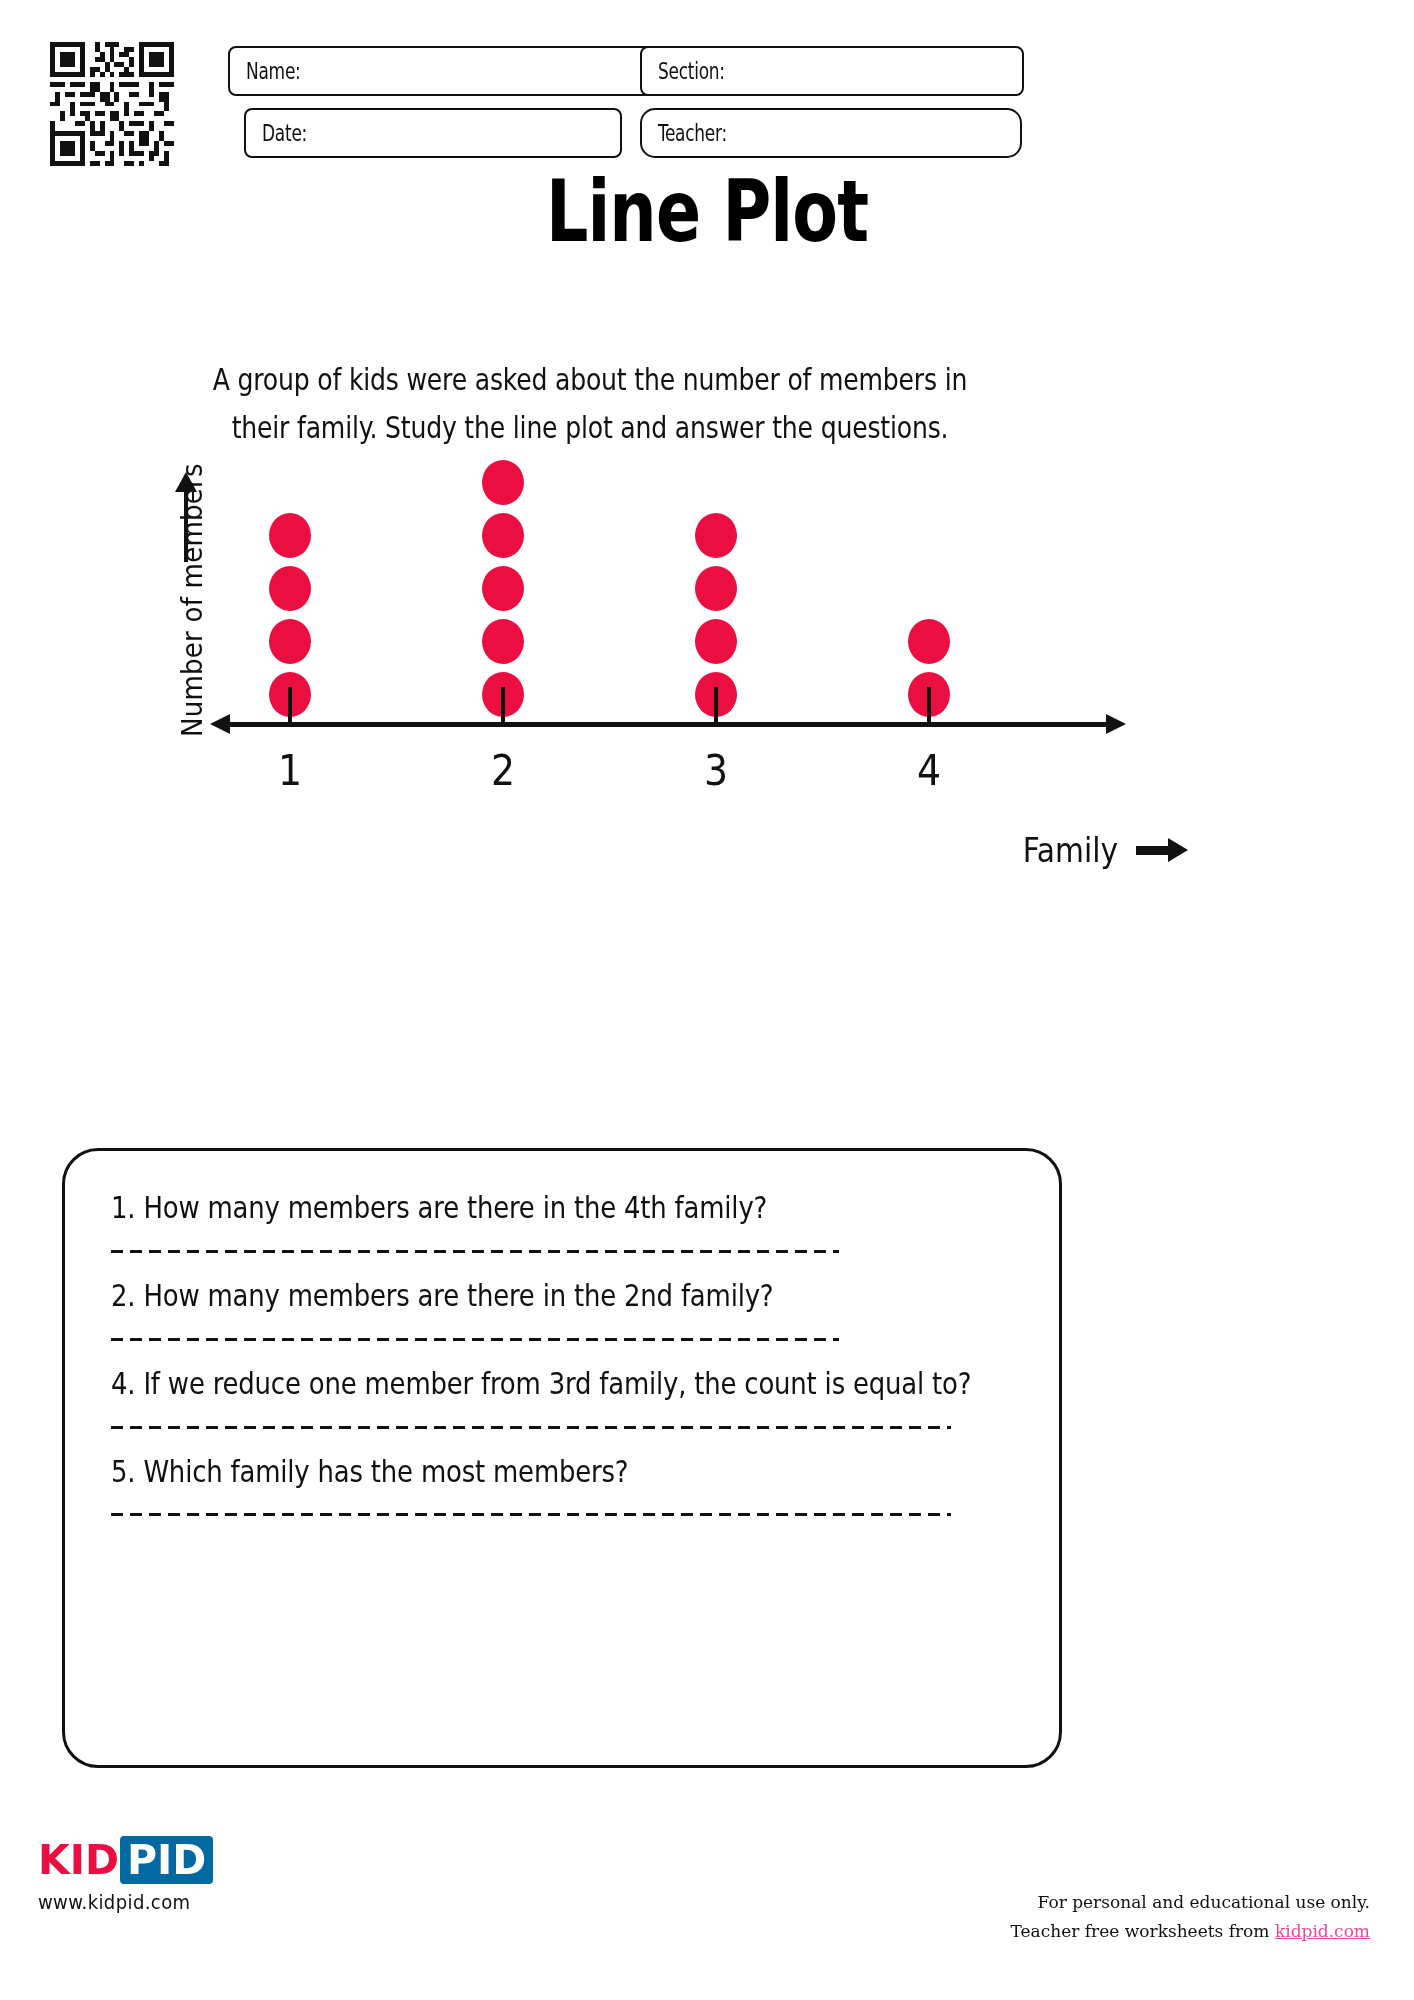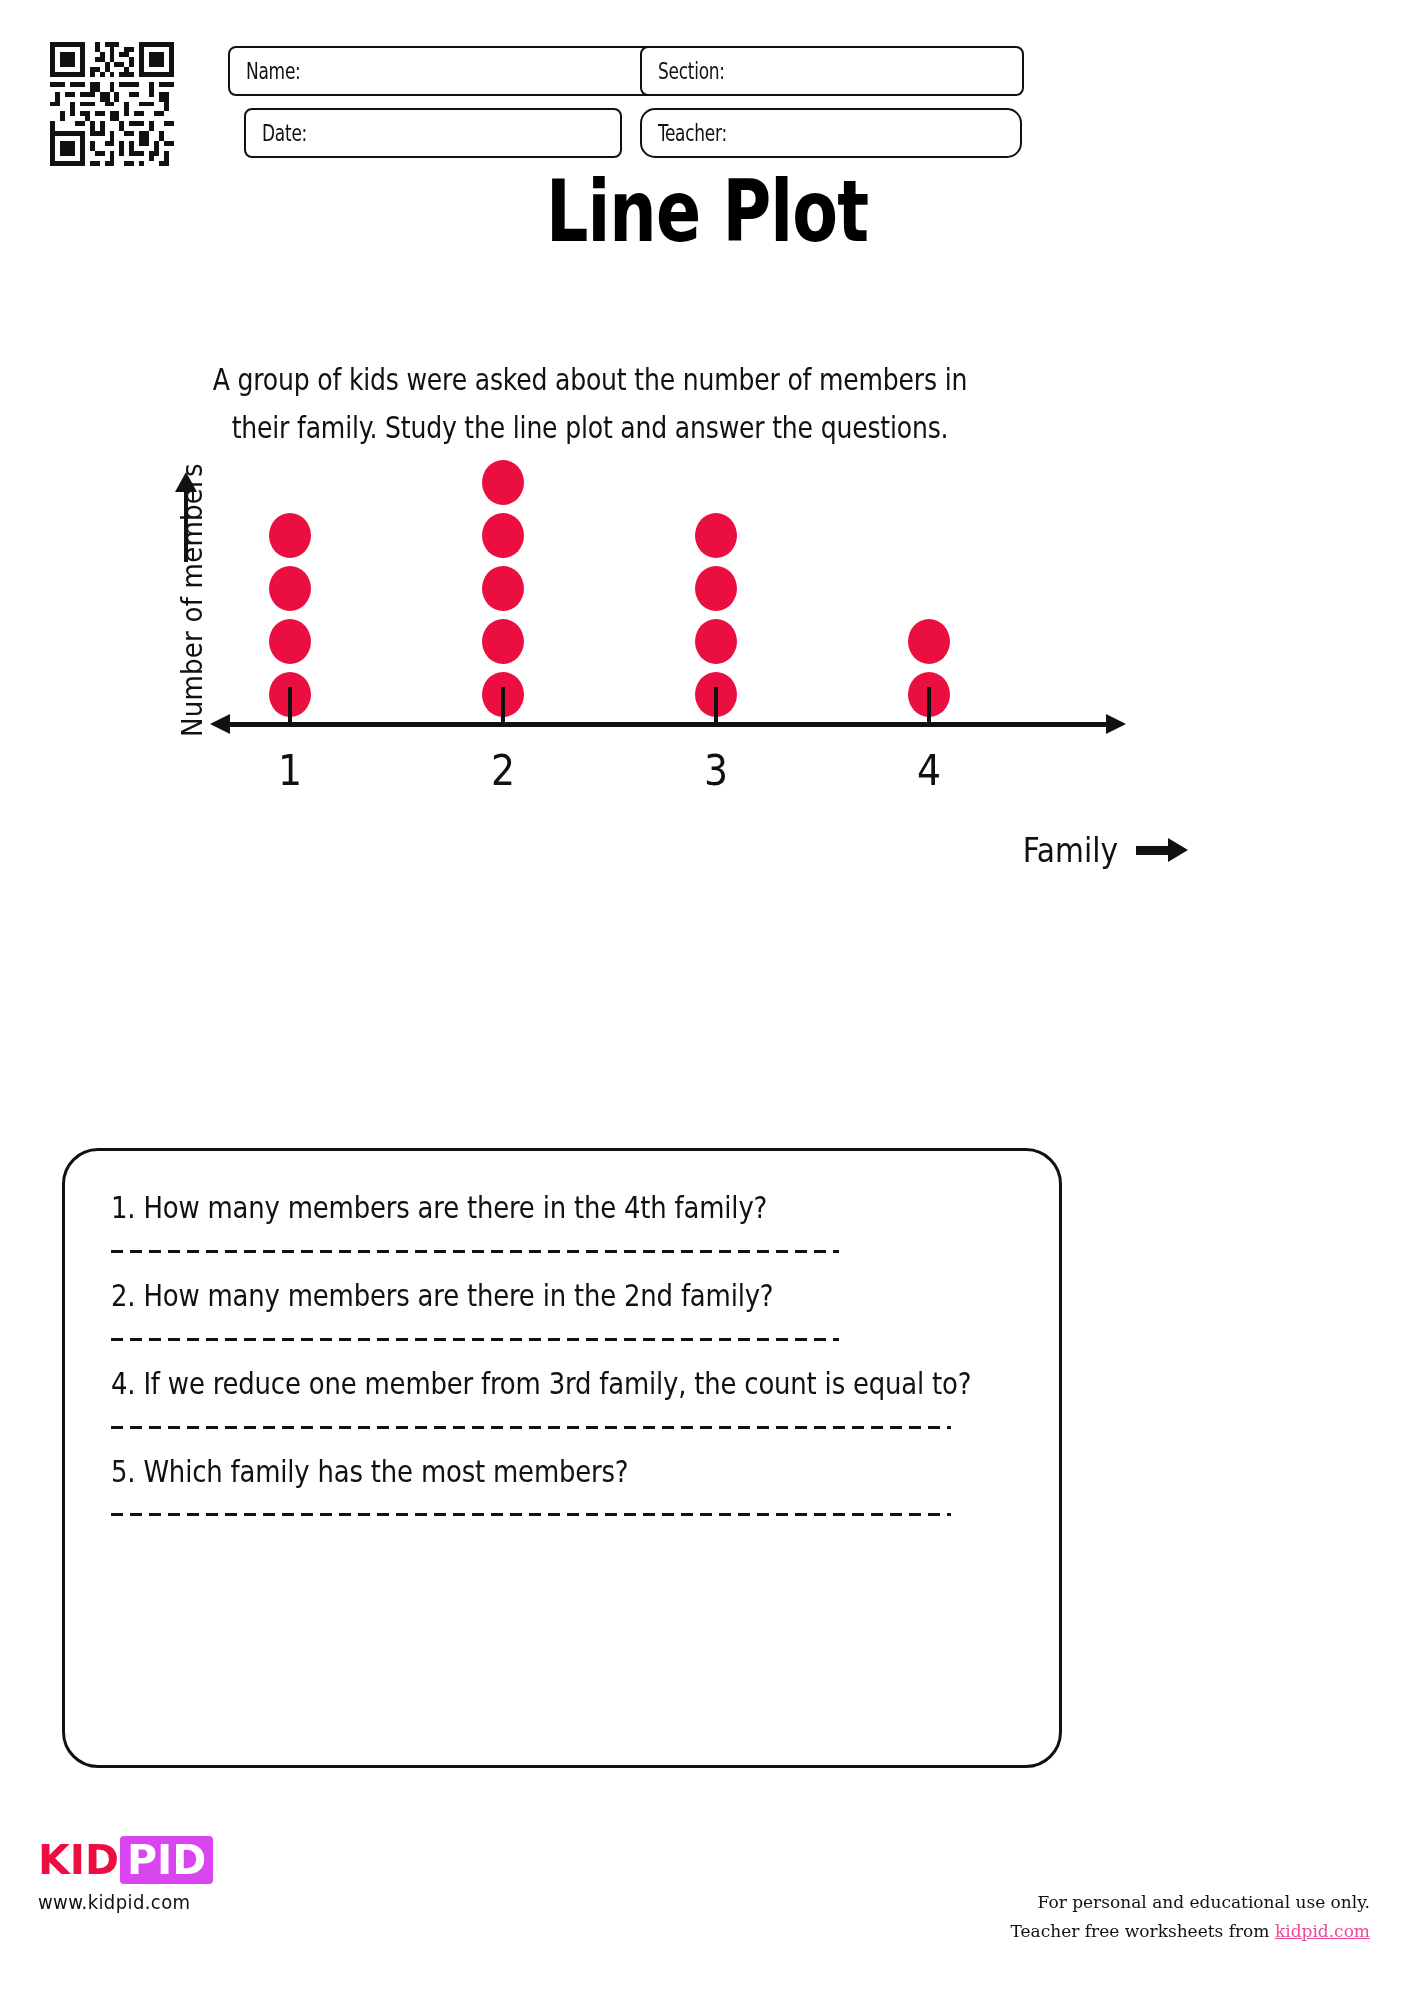--- a/index.html
+++ b/index.html
@@ -250,21 +250,21 @@
     font-weight: bold;
     font-size: 41px;
     color: #EB0F41;
     letter-spacing: 0px;
   }
   .logo-pid {
     font-family: "DejaVu Sans", "Liberation Sans", sans-serif;
     font-weight: bold;
     font-size: 41px;
     color: #FFFFFF;
-    background: #d946ef;
+    background: #0369a1;
     padding: 0 7px;
     border-radius: 4px;
   }
   .logo-url {
     margin-top: 6px;
     font-family: "DejaVu Sans Condensed", "Liberation Sans Narrow", "Liberation Sans", sans-serif;
     font-size: 20px;
     color: #111;
     letter-spacing: 0.4px;
   }

